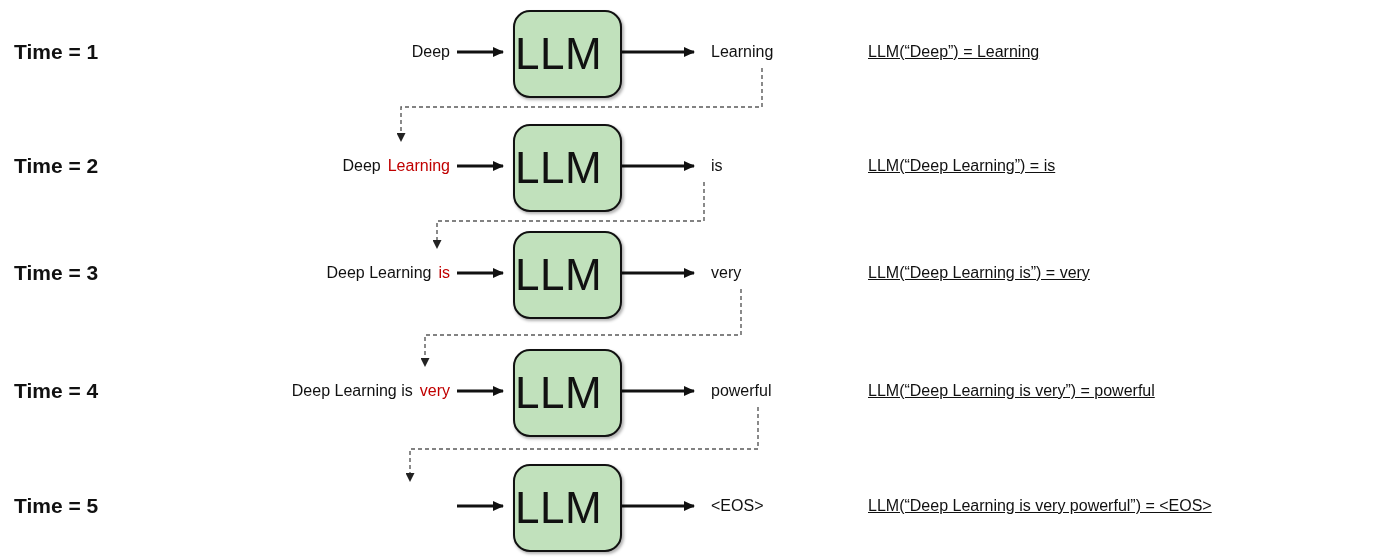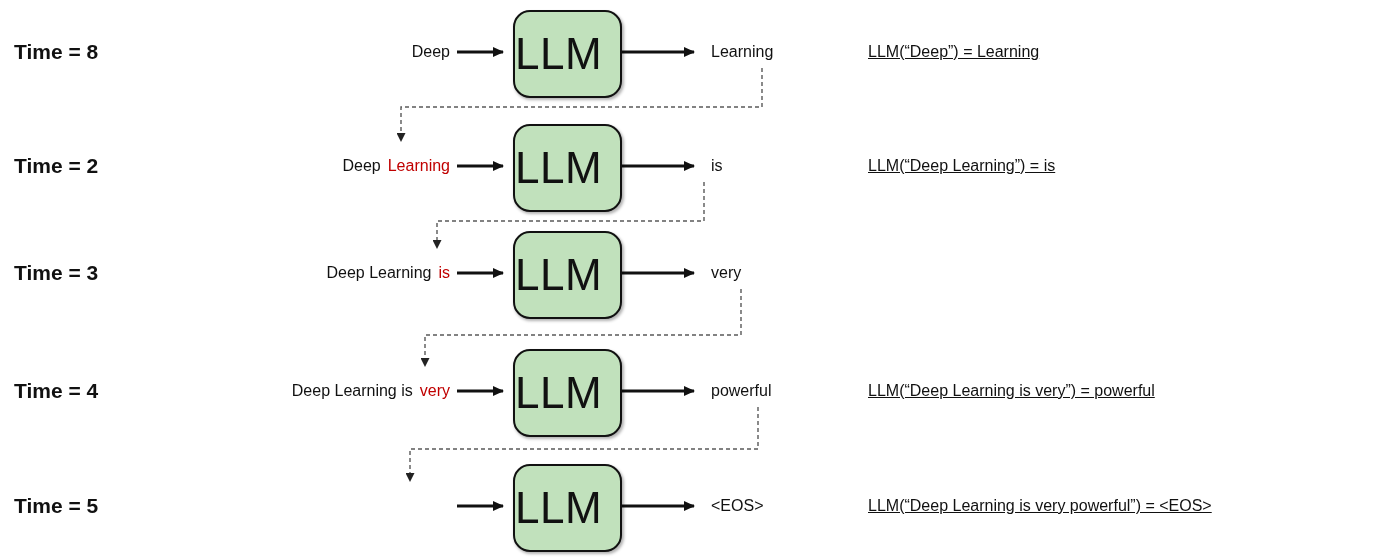--- a/index.html
+++ b/index.html
@@ -55,21 +55,21 @@
     <line x1="621" y1="273" x2="694" y2="273" stroke="#111" stroke-width="3" marker-end="url(#ah)"></line>
     <line x1="621" y1="391" x2="694" y2="391" stroke="#111" stroke-width="3" marker-end="url(#ah)"></line>
     <line x1="621" y1="506" x2="694" y2="506" stroke="#111" stroke-width="3" marker-end="url(#ah)"></line>
 
     <path d="M762,68  V107 H401 V140" fill="none" stroke="#595959" stroke-width="1.4" stroke-dasharray="4 3" marker-end="url(#dah)"></path>
     <path d="M704,182 V221 H437 V247" fill="none" stroke="#595959" stroke-width="1.4" stroke-dasharray="4 3" marker-end="url(#dah)"></path>
     <path d="M741,289 V335 H425 V365" fill="none" stroke="#595959" stroke-width="1.4" stroke-dasharray="4 3" marker-end="url(#dah)"></path>
     <path d="M758,407 V449 H410 V480" fill="none" stroke="#595959" stroke-width="1.4" stroke-dasharray="4 3" marker-end="url(#dah)"></path>
   </svg>
 
-  <div class="txt time y0">Time = 8</div>
+  <div class="txt time y0">Time = 1</div>
   <div class="txt input y0"><span>Deep</span><span class="hl"></span></div>
   <div class="llm b0">
       <span>LLM</span>
     </div>
   <div class="txt output y0">Learning</div>
   <div class="txt equation y0">LLM(“Deep”) = Learning</div>
 
   <div class="txt time y1">Time = 2</div>
   <div class="txt input y1"><span>Deep</span><span class="hl">Learning</span></div>
   <div class="llm b1">
@@ -77,20 +77,21 @@
     </div>
   <div class="txt output y1">is</div>
   <div class="txt equation y1">LLM(“Deep Learning”) = is</div>
 
   <div class="txt time y2">Time = 3</div>
   <div class="txt input y2"><span>Deep Learning</span><span class="hl">is</span></div>
   <div class="llm b2">
       <span>LLM</span>
     </div>
   <div class="txt output y2">very</div>
+  <div class="txt equation y2">LLM(“Deep Learning is”) = very</div>
 
   <div class="txt time y3">Time = 4</div>
   <div class="txt input y3"><span>Deep Learning is</span><span class="hl">very</span></div>
   <div class="llm b3">
       <span>LLM</span>
     </div>
   <div class="txt output y3">powerful</div>
   <div class="txt equation y3">LLM(“Deep Learning is very”) = powerful</div>
 
   <div class="txt time y4">Time = 5</div>

